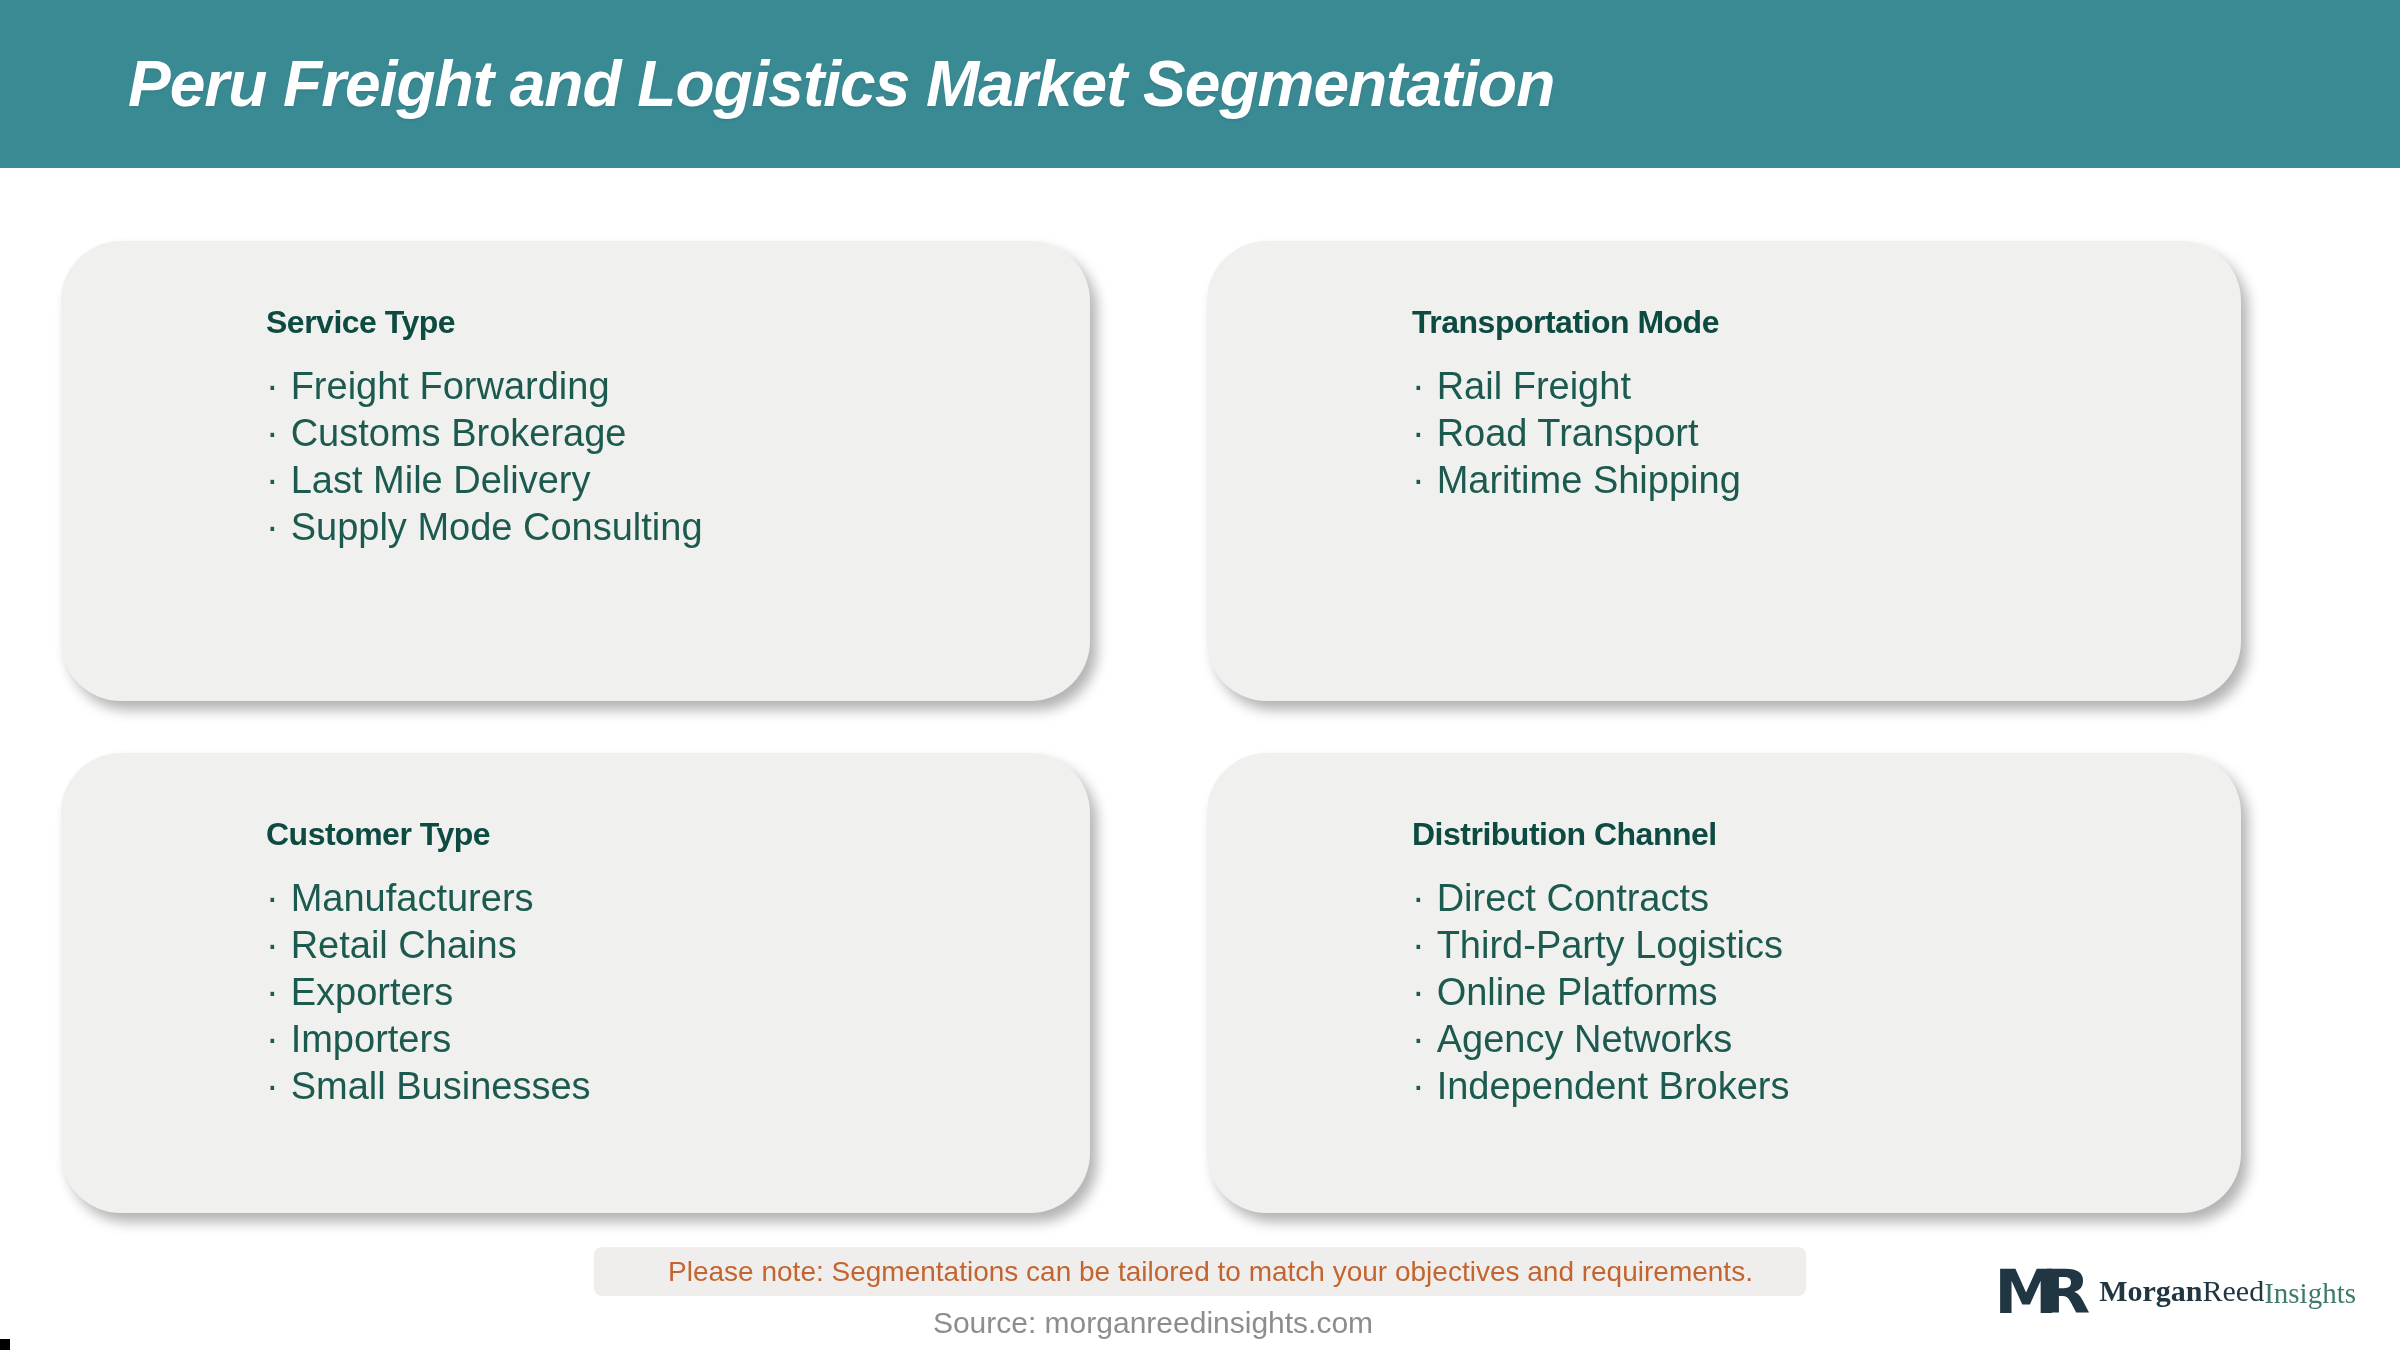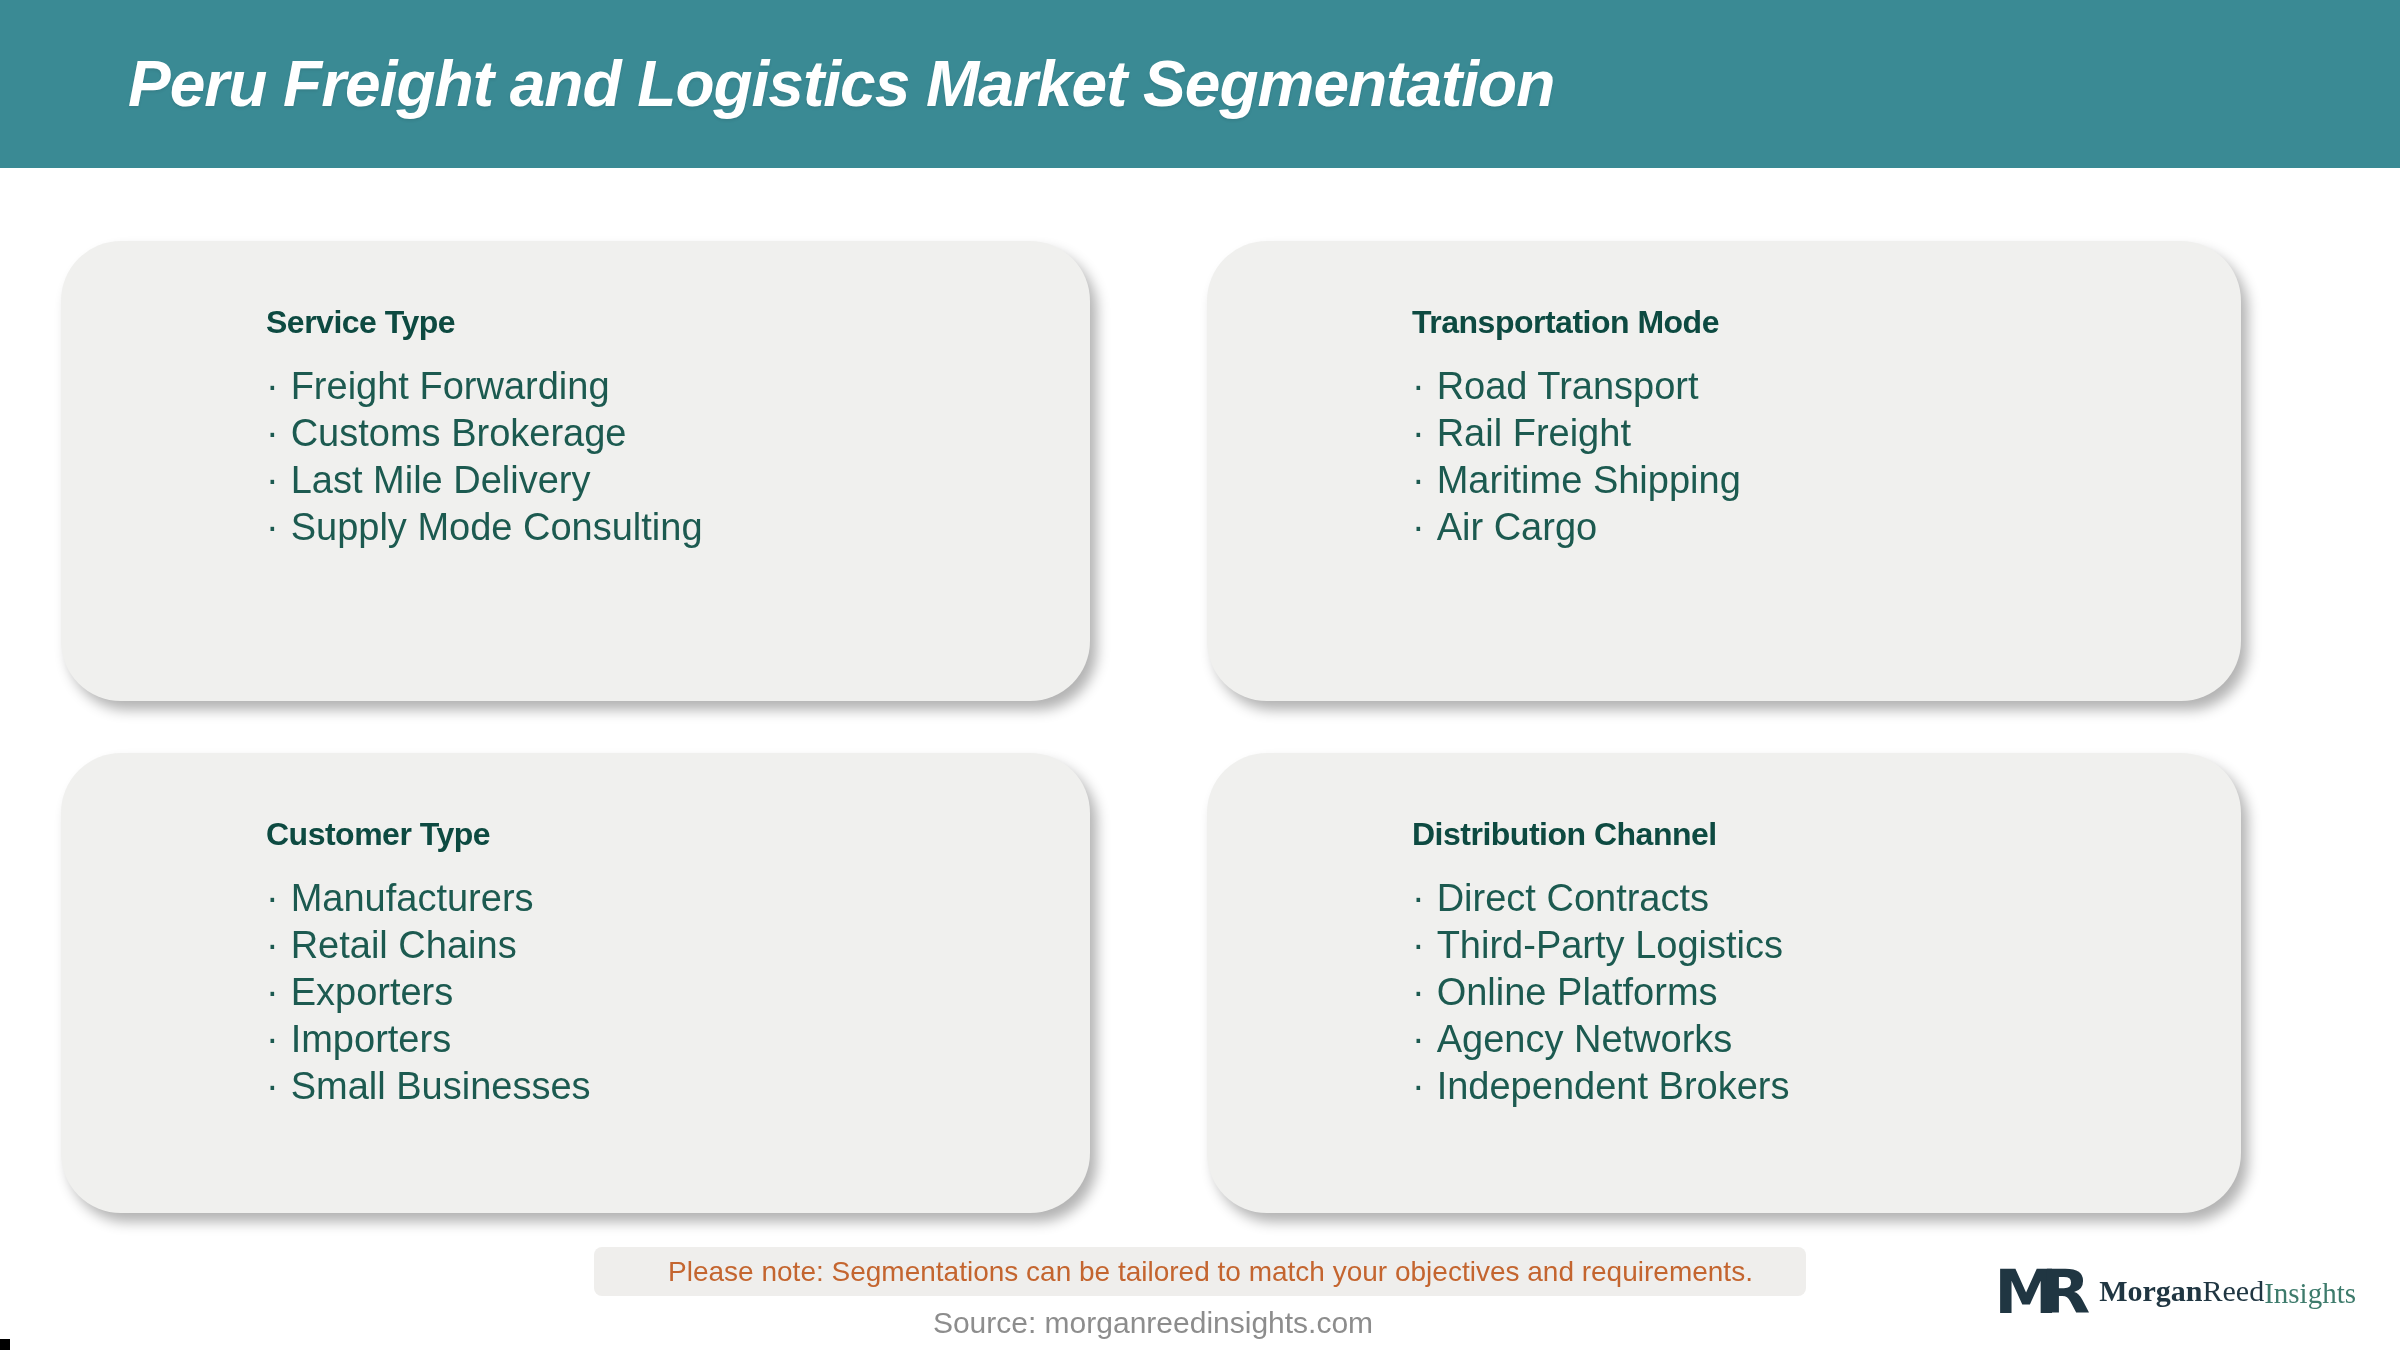--- a/index.html
+++ b/index.html
@@ -119,24 +119,23 @@
       <li><span class="bullet">·</span><span>Freight Forwarding</span></li>
       <li><span class="bullet">·</span><span>Customs Brokerage</span></li>
       <li><span class="bullet">·</span><span>Last Mile Delivery</span></li>
       <li><span class="bullet">·</span><span>Supply Mode Consulting</span></li>
     </ul>
   </div>
 
   <div class="card">
     <div class="card-title">Transportation Mode</div>
     <ul class="card-items">
+      <li><span class="bullet">·</span><span>Rail Freight</span></li>
       <li><span class="bullet">·</span><span>Road Transport</span></li>
-      <li><span class="bullet">·</span><span>Rail Freight</span></li>
       <li><span class="bullet">·</span><span>Maritime Shipping</span></li>
-      <li><span class="bullet">·</span><span>Air Cargo</span></li>
     </ul>
   </div>
 
   <div class="card">
     <div class="card-title">Customer Type</div>
     <ul class="card-items">
       <li><span class="bullet">·</span><span>Manufacturers</span></li>
       <li><span class="bullet">·</span><span>Retail Chains</span></li>
       <li><span class="bullet">·</span><span>Exporters</span></li>
       <li><span class="bullet">·</span><span>Importers</span></li>

